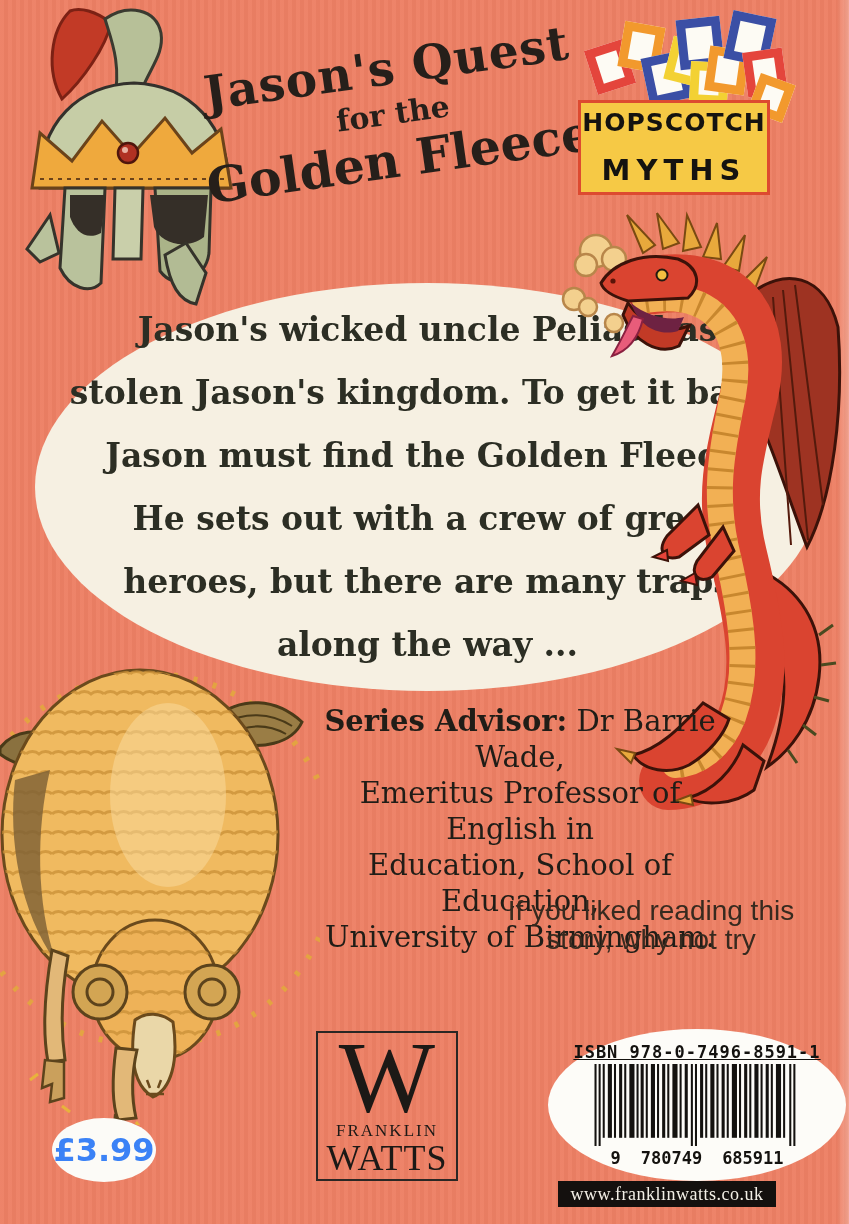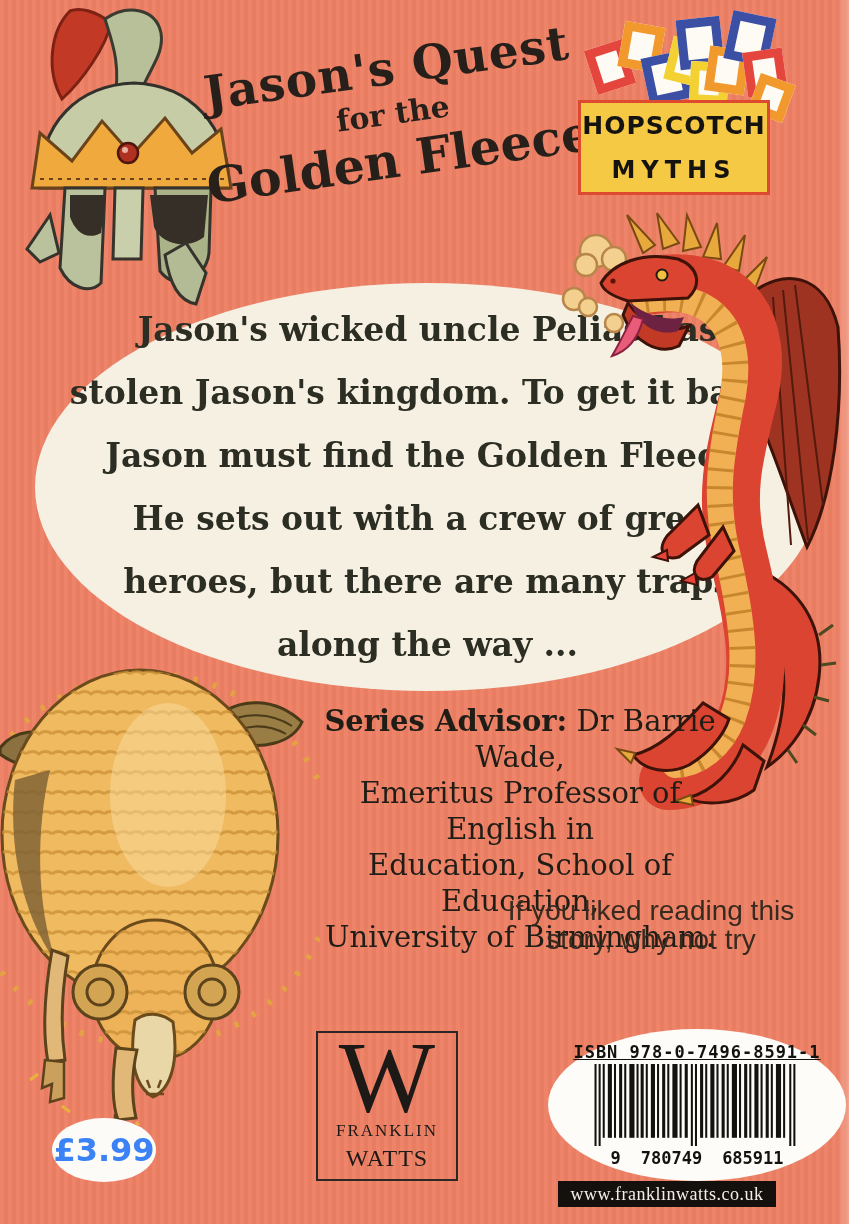--- a/index.html
+++ b/index.html
@@ -31,21 +31,21 @@
   .t6 { left:114px; top:54px; width:20px; height:24px; border-color:#f3d133; transform:rotate(3deg); }
   .t7 { left:131px; top:40px; width:22px; height:27px; border-color:#f2992d; transform:rotate(8deg); }
   .t8 { left:152px; top:6px; width:26px; height:31px; border-color:#3b4fa5; transform:rotate(12deg); }
   .t9 { left:169px; top:42px; width:22px; height:27px; border-color:#e4453c; transform:rotate(-8deg); }
   .t10{ left:177px; top:70px; width:19px; height:22px; border-color:#f2992d; transform:rotate(20deg); }
   .hs-box { position:absolute; left:2px; top:92px; width:186px; height:89px;
     background:#f6c945; border:3px solid #dd4a30;
     display:flex; flex-direction:column; align-items:center; justify-content:center; }
   .hs-l1, .hs-l2 { font-family:"DejaVu Sans", sans-serif; font-weight:bold; color:#151310; }
   .hs-l1 { font-size:25px; letter-spacing:1px; }
-  .hs-l2 { font-size:24px; letter-spacing:6px; margin-top:16px; }
+  .hs-l2 { font-size:29px; letter-spacing:6px; margin-top:16px; }
 
   
   .blurb-oval { position:absolute; left:35px; top:283px; width:785px; height:408px;
     background:#f6f0e2; border-radius:50%;
     display:flex; flex-direction:column; justify-content:center; text-align:center; }
   .blurb-line { font-size:33px; font-weight:bold; color:#2c2e24; line-height:63px; white-space:nowrap; }
 
   
   .advisor { position:absolute; left:305px; top:703px; width:430px; text-align:center;
     font-size:29px; color:#201d17; line-height:36px; }
@@ -54,21 +54,21 @@
   
   .promo { position:absolute; left:465px; top:896px; width:372px; text-align:center;
     font-family:"Liberation Sans", sans-serif; font-size:28px; line-height:29px; color:#372a1f; }
 
   
   .fw { position:absolute; left:316px; top:1031px; width:138px; height:146px;
     border:2px solid #2a2724; text-align:center; color:#1c1916;
     font-family:"Liberation Serif", serif; }
   .fw-w { font-size:102px; line-height:86px; margin-top:2px; }
   .fw-franklin { font-size:17px; letter-spacing:2px; margin-top:0; }
-  .fw-watts { font-size:24px; letter-spacing:1px; line-height:34px; }
+  .fw-watts { font-size:36px; letter-spacing:1px; line-height:34px; }
 
   
   .bc-oval { position:absolute; left:548px; top:1029px; width:298px; height:152px;
     background:#fdfcf8; border-radius:50%; text-align:center; }
   .bc-isbn { font-family:"DejaVu Sans Mono", monospace; font-weight:bold; font-size:17px;
     letter-spacing:1px; margin-top:13px; color:#14120f;text-decoration:underline; }
   .bc-bars { margin-top:2px; }
   .bc-digits { display:flex; justify-content:center; gap:20px;
     font-family:"DejaVu Sans Mono", monospace; font-weight:bold; font-size:17px; color:#14120f;
     margin-top:-2px; }

